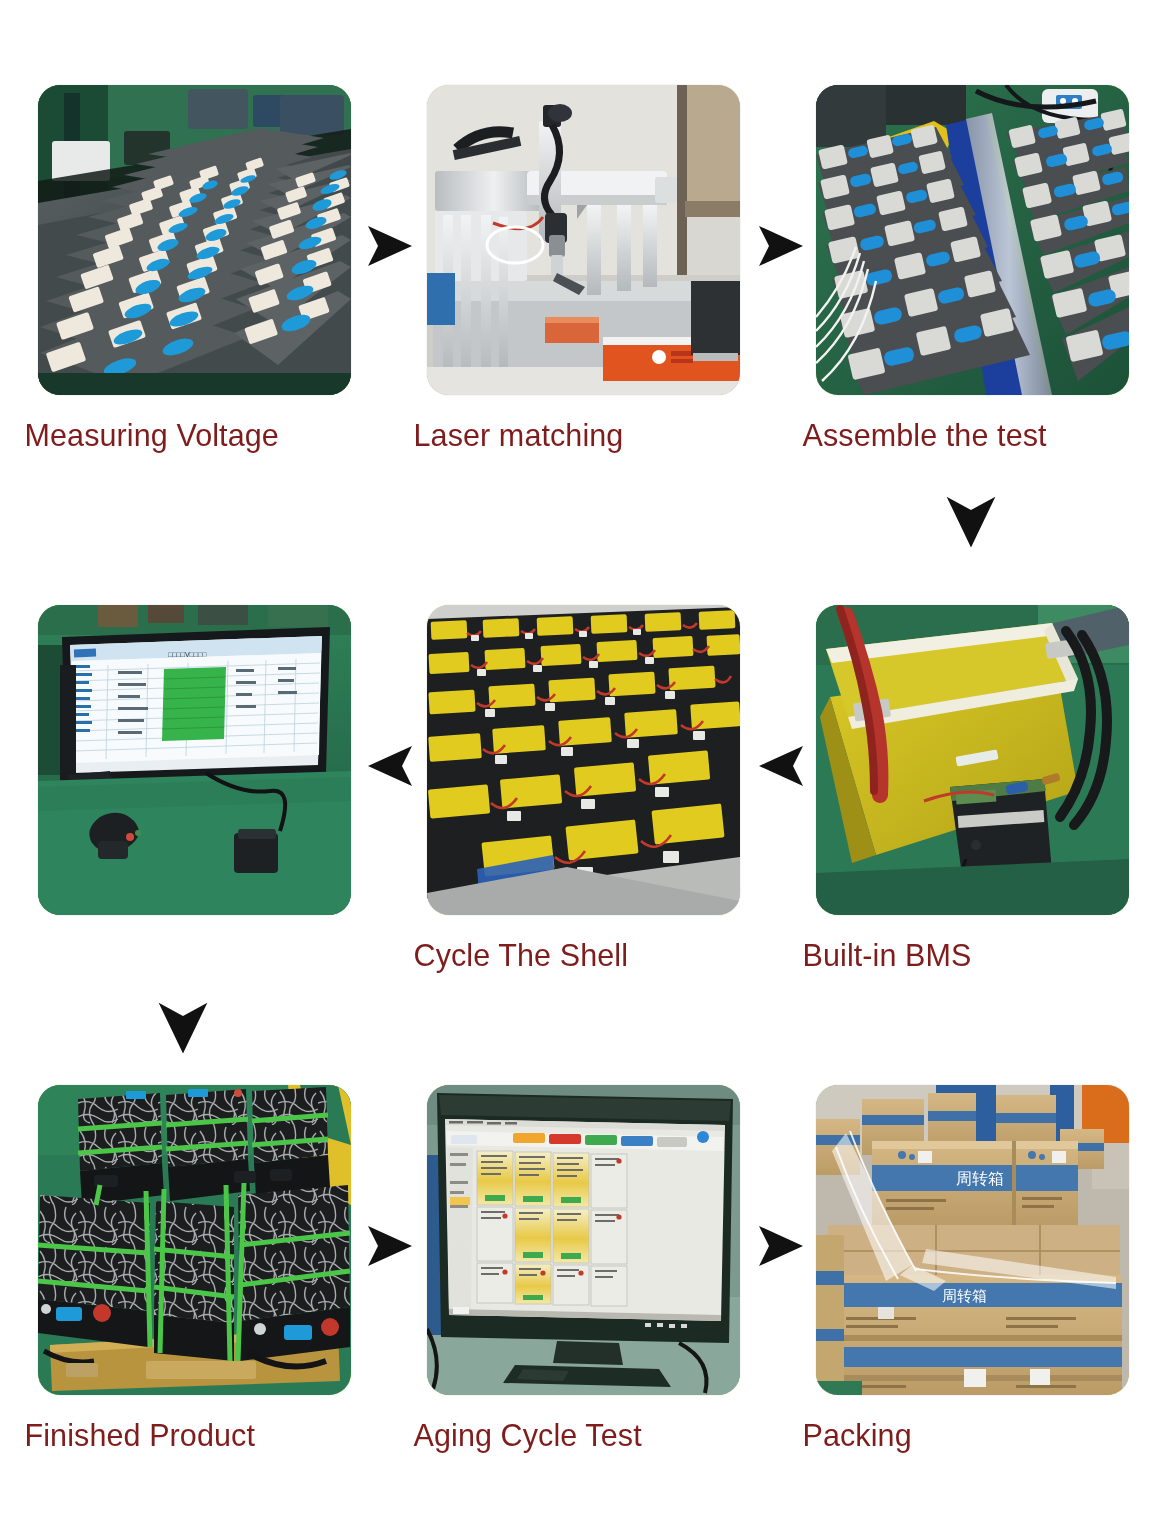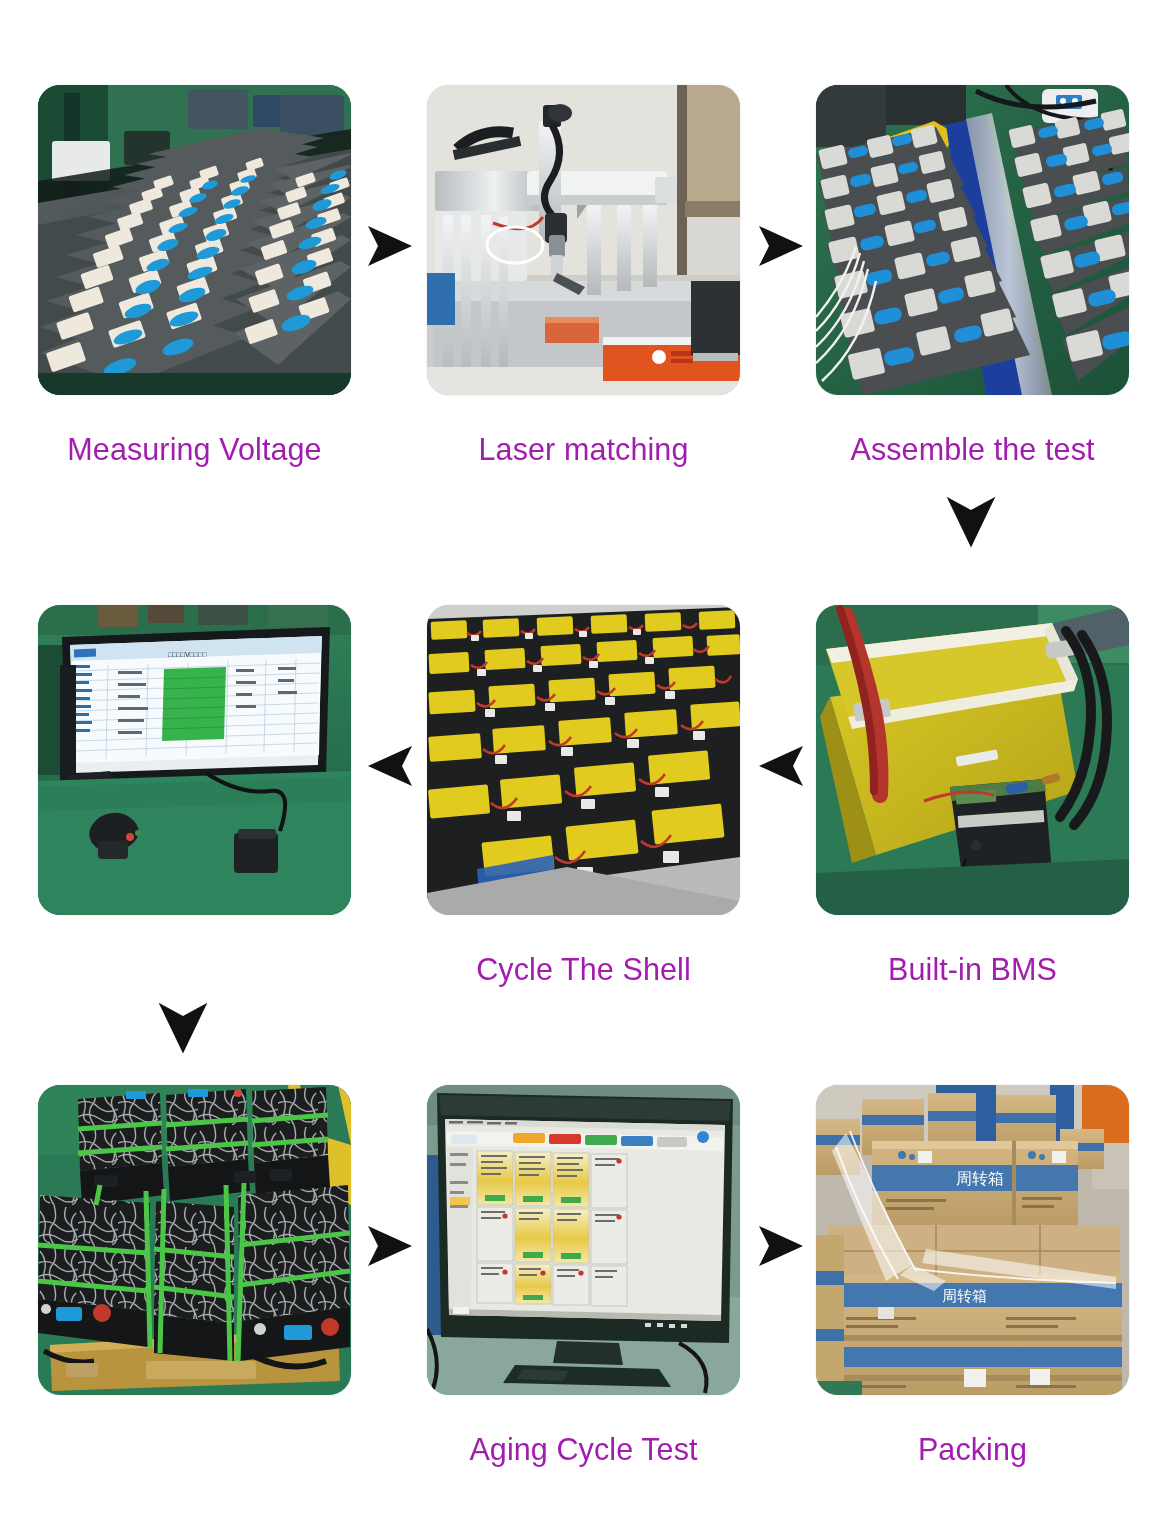--- a/index.html
+++ b/index.html
@@ -43,32 +43,32 @@
     align-items: center;
     position: relative;
   }
 
   .thumb {
     width: 313px;
     height: 310px;
     border-radius: 22px;
     overflow: hidden;
     position: relative;
-    background: #5eead4;
+    background: #84cc16;
     box-shadow: 0 0 0 1px rgba(0,0,0,0.04);
   }
   .thumb svg { display: block; width: 100%; height: 100%; }
 
   .step-label {
     width: 340px;
-    text-align: center;
+    text-align: left;
     font-size: 30.5px;
     line-height: 1.28;
-    color: #a21caf;
-    margin-top: 35px;
+    color: #7f1d1d;
+    margin-top: 21px;
     letter-spacing: 0.1px;
     font-weight: 400;
   }
 
   
   .arrow {
     position: absolute;
     width: 56px;
     height: 56px;
   }
@@ -837,20 +837,21 @@
               <path d="M206 98 L200 276"></path>
             <path d="M62 100 L58 120"></path>
           </g>
 
           <path d="M6 266 q24 14 50 10" stroke="#121416" stroke-width="5" fill="none"></path>
           <path d="M210 268 q40 22 78 8" stroke="#121416" stroke-width="6" fill="none"></path>
           <rect x="28" y="278" width="32" height="14" rx="2" fill="#bda064"></rect>
           <rect x="108" y="276" width="110" height="18" rx="2" fill="#c9a95e"></rect>
         </svg>
       </div>
+      <div class="step-label">Finished Product</div>
     </div>
 
     <div class="step-cell">
       <div class="thumb">
         <svg viewBox="0 0 313 310" preserveAspectRatio="xMidYMid slice" aria-hidden="true">
           <defs>
             <linearGradient id="gCardPanel" x1="0" y1="0" x2="0" y2="1">
               <stop offset="0" stop-color="#f4efc8"></stop>
                 <stop offset="0.55" stop-color="#e8c947"></stop>
                 <stop offset="1" stop-color="#f3e9a8"></stop>

